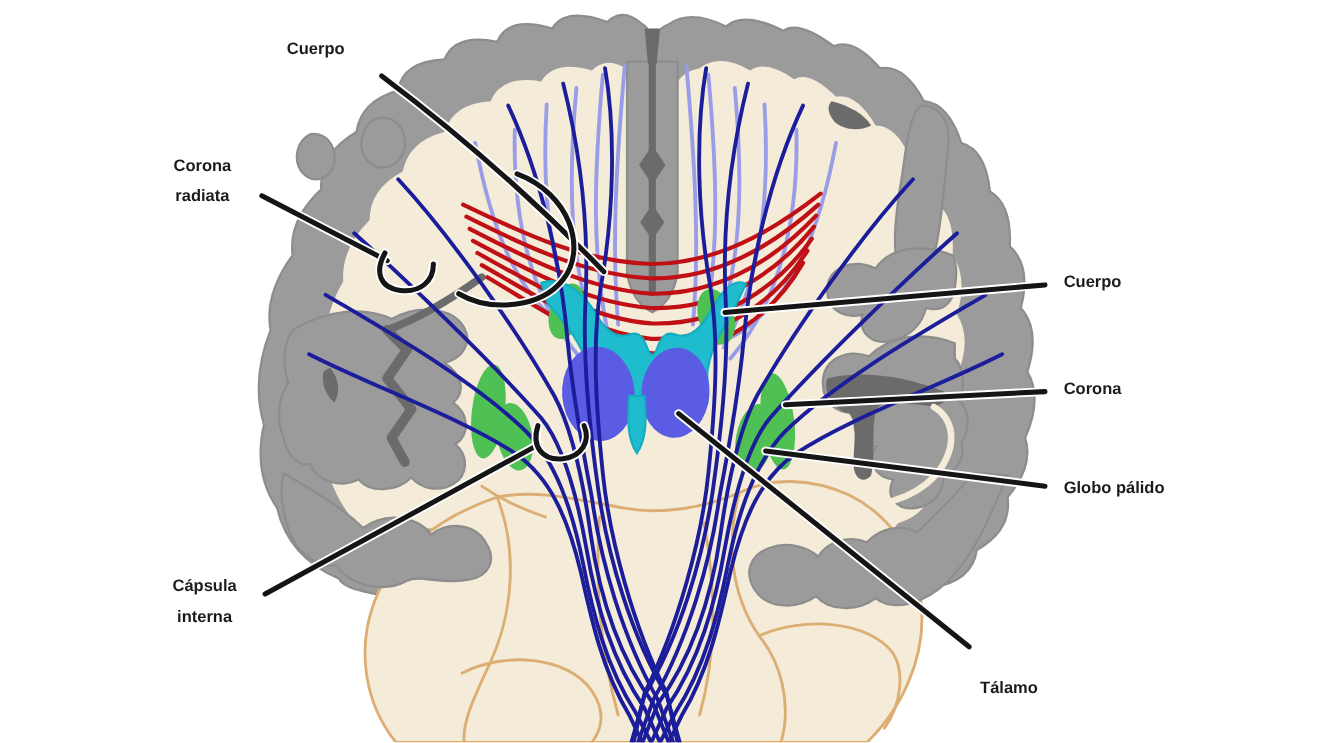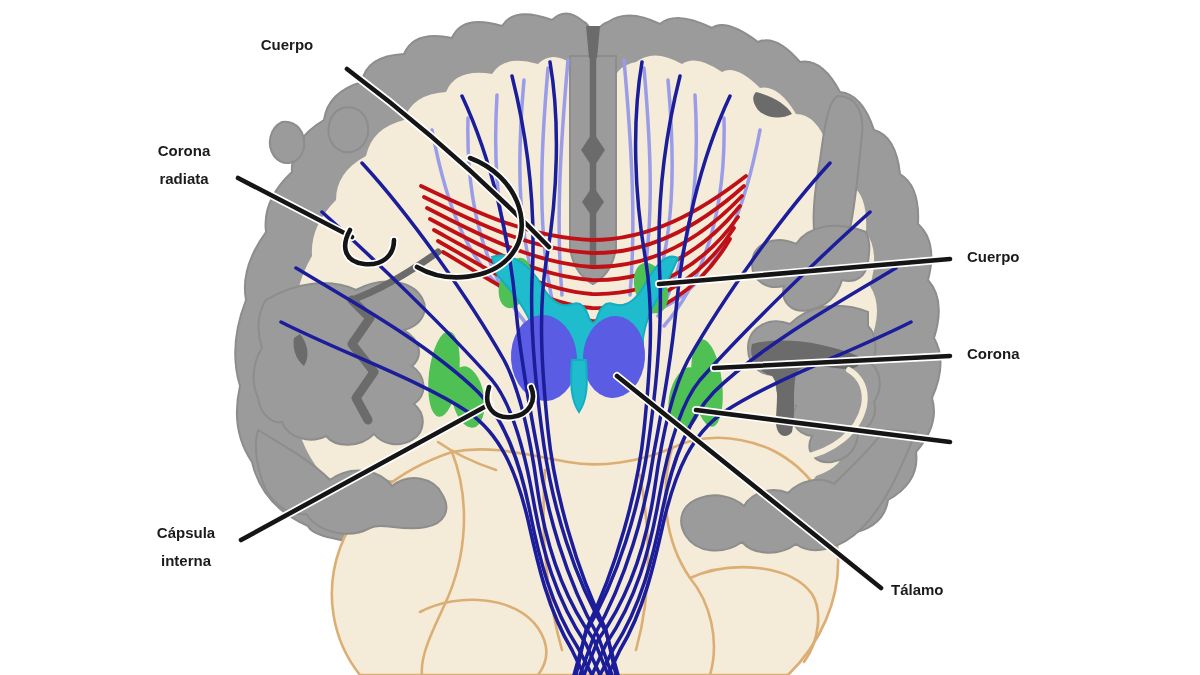--- a/index.html
+++ b/index.html
@@ -207,14 +207,15 @@
   <div class="lbl center" style="left:104px;top:137px;width:160px;">
     <div>Corona</div>
     <div>radiata</div>
   </div>
   <div class="lbl center" style="left:106px;top:519px;width:160px;">
     <div>Cápsula</div>
     <div>interna</div>
   </div>
   <div class="lbl" style="left:967px;top:243px;">Cuerpo</div>
   <div class="lbl" style="left:967px;top:340px;">Corona</div>
-  <div class="lbl" style="left:891px;top:576px;">Tálamo</div>
+  <div class="lbl" style="left:967px;top:430px;">Globo pálido</div>
+  <div class="lbl" style="left:891px;top:612px;">Tálamo</div>
 </div>
 
 </body></html>

